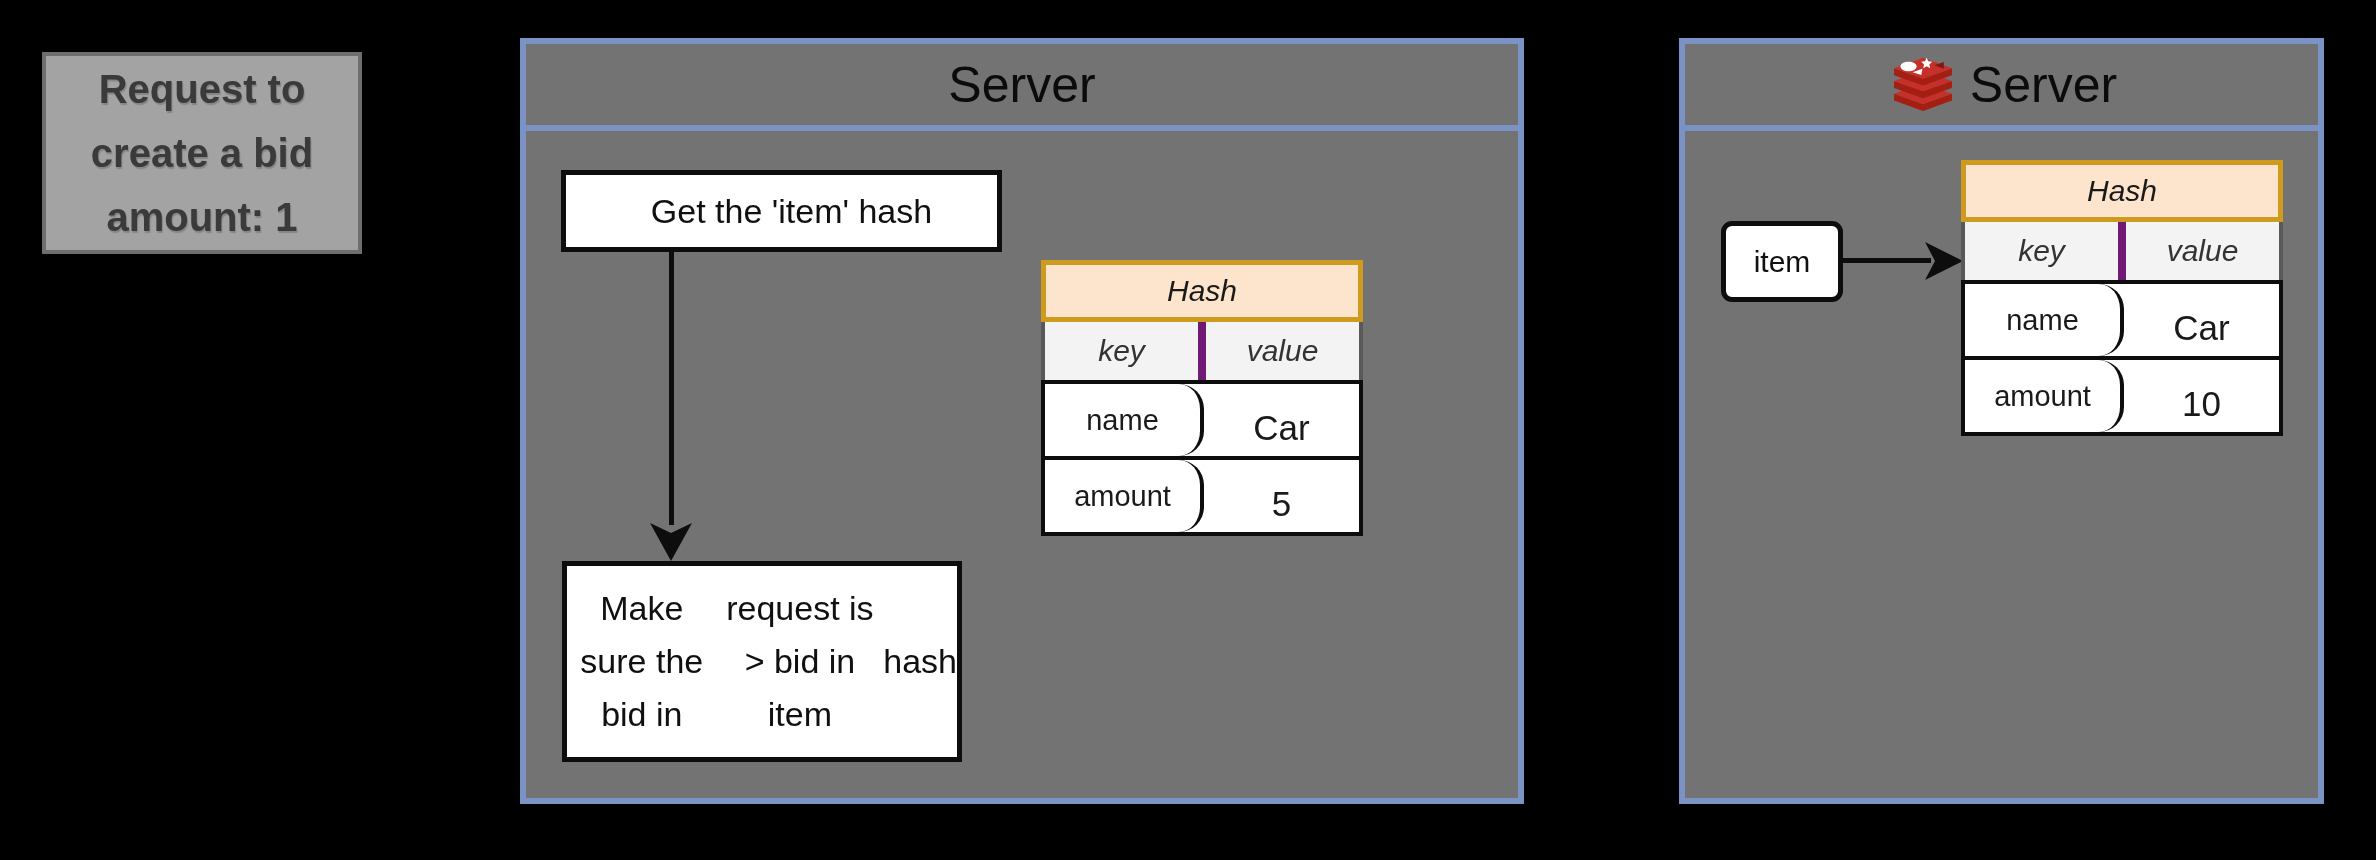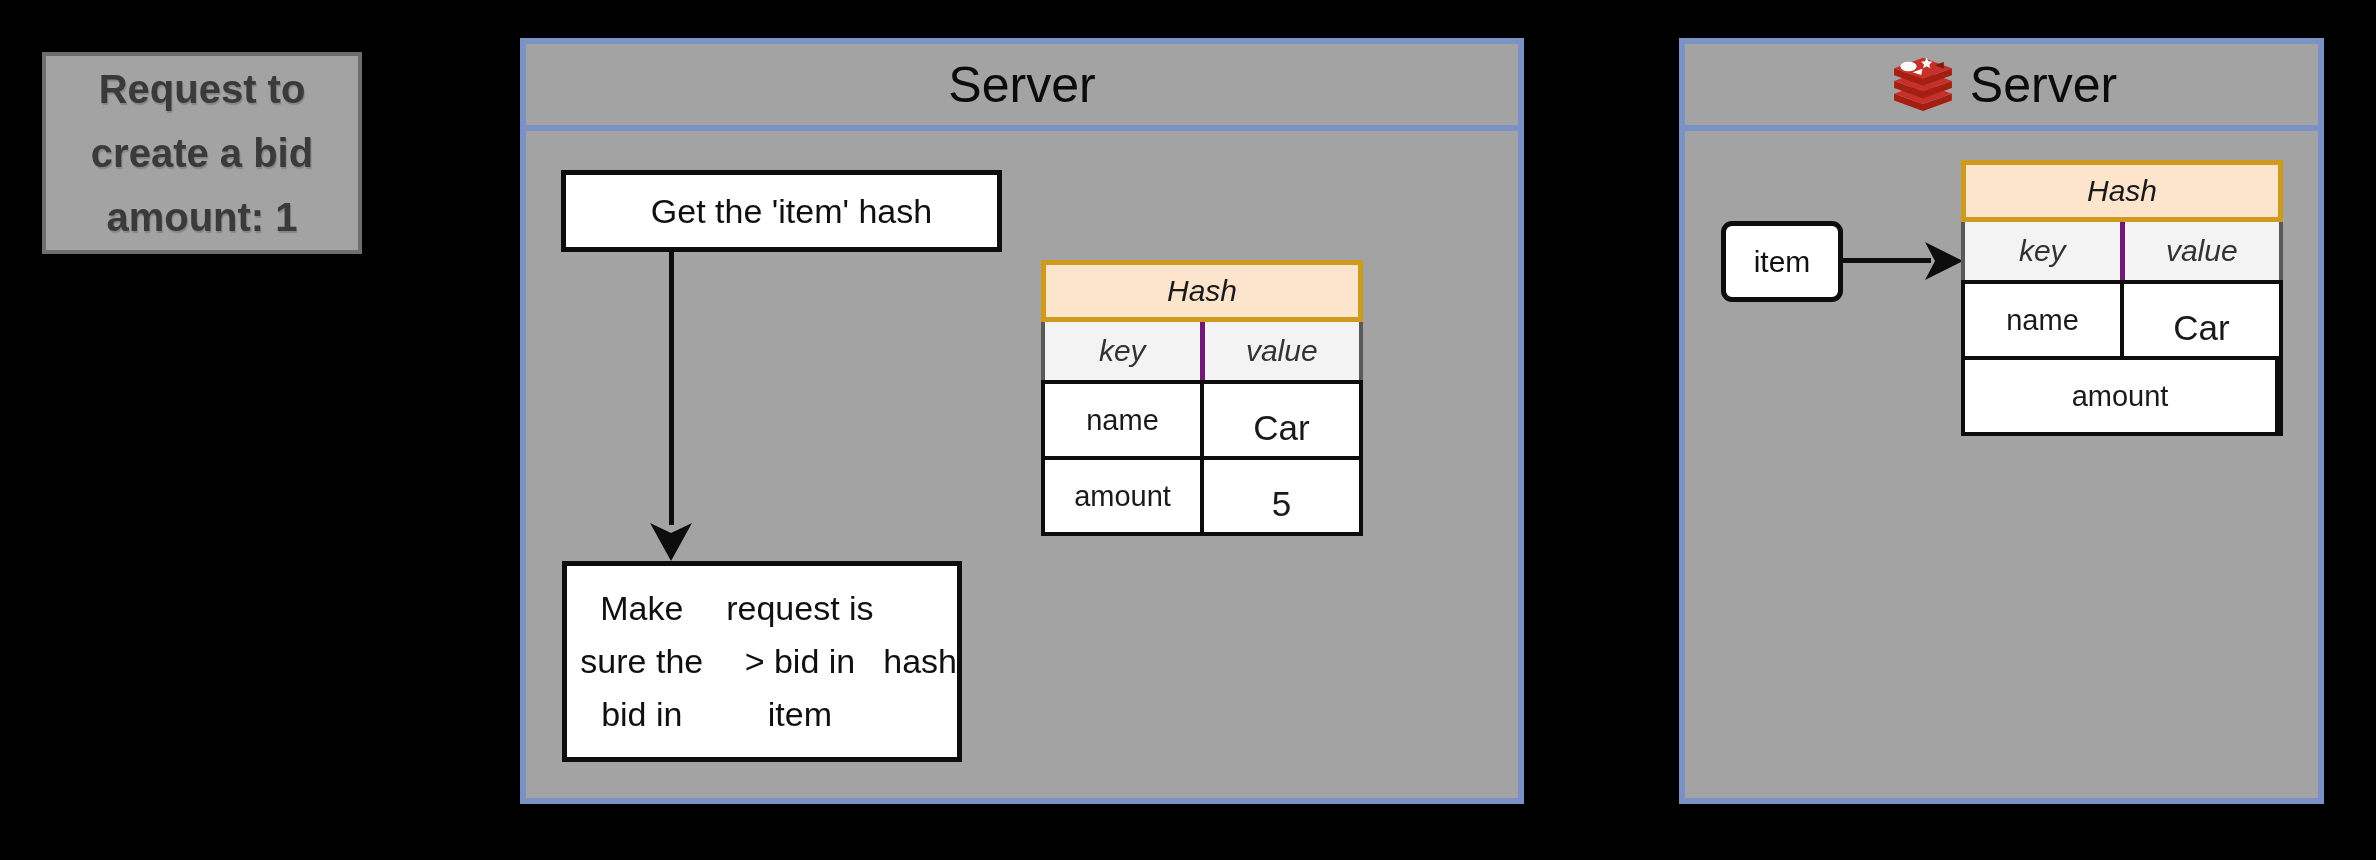--- a/index.html
+++ b/index.html
@@ -13,21 +13,21 @@
 
   
   .note-box {
     background:#a3a3a3; border:4px solid #6E6E6E;
     display:flex; flex-direction:column; align-items:center; justify-content:center;
     text-align:center; font-size:40px; font-weight:700; color:#3A3A3A;
     line-height:64px; text-shadow:1px 2px 1px rgba(0,0,0,0.18);
   }
 
   
-  .panel { background:#a3a3a3; border:6px solid #7A92C4; }
+  .panel { background:#737373; border:6px solid #7A92C4; }
   .panel-header {
     height:81px; border-bottom:6px solid #7A92C4;
     display:flex; align-items:center; justify-content:center; gap:10px;
     font-size:50px; color:#0B0B0B;
   }
 
   
   .flow-box {
     background:#FFFFFF; border:5px solid #0D0D0D;
     display:flex; align-items:center; justify-content:center;
@@ -43,29 +43,29 @@
   }
   .ht-cols {
     height:58px; background:#F3F3F3; box-sizing:border-box;
     border-left:4px solid #595959; border-right:4px solid #595959;
     display:flex;
   }
   .ht-col {
     flex:1; display:flex; align-items:center; justify-content:center;
     font-style:italic; font-size:30px; color:#333333;
   }
-  .ht-col:first-child { border-right:5px solid #701a75; }
+  .ht-col:first-child { border-right:8px solid #701a75; }
   .ht-row {
     height:80px; background:#FFFFFF; box-sizing:border-box;
     border:4px solid #0D0D0D; display:flex;
   }
   .ht-row + .ht-row { margin-top:-4px; }
   .ht-key {
     flex:1; display:flex; align-items:center; justify-content:center;
-    font-size:29px; color:#1A1A1A; border-right:4px solid #0D0D0D;
+    font-size:29px; color:#1A1A1A; border-right:4px solid #0D0D0D;border-radius:25px;
   }
   .ht-val {
     flex:1; display:flex; align-items:center; justify-content:center;
     font-size:35px; color:#1A1A1A;margin-top:16px;
   }
 
   
   .arrow-line { background:#0D0D0D; }
 </style>
 </head>
@@ -153,16 +153,17 @@
     <div class="ht-cols">
       <div class="ht-col">key</div>
       <div class="ht-col">value</div>
     </div>
     <div class="ht-row">
       <div class="ht-key">name</div>
       <div class="ht-val">Car</div>
     </div>
     <div class="ht-row">
       <div class="ht-key">amount</div>
+      <div class="ht-val">10</div>
     </div>
   </div>
 
 </div>
 
 </body></html>

